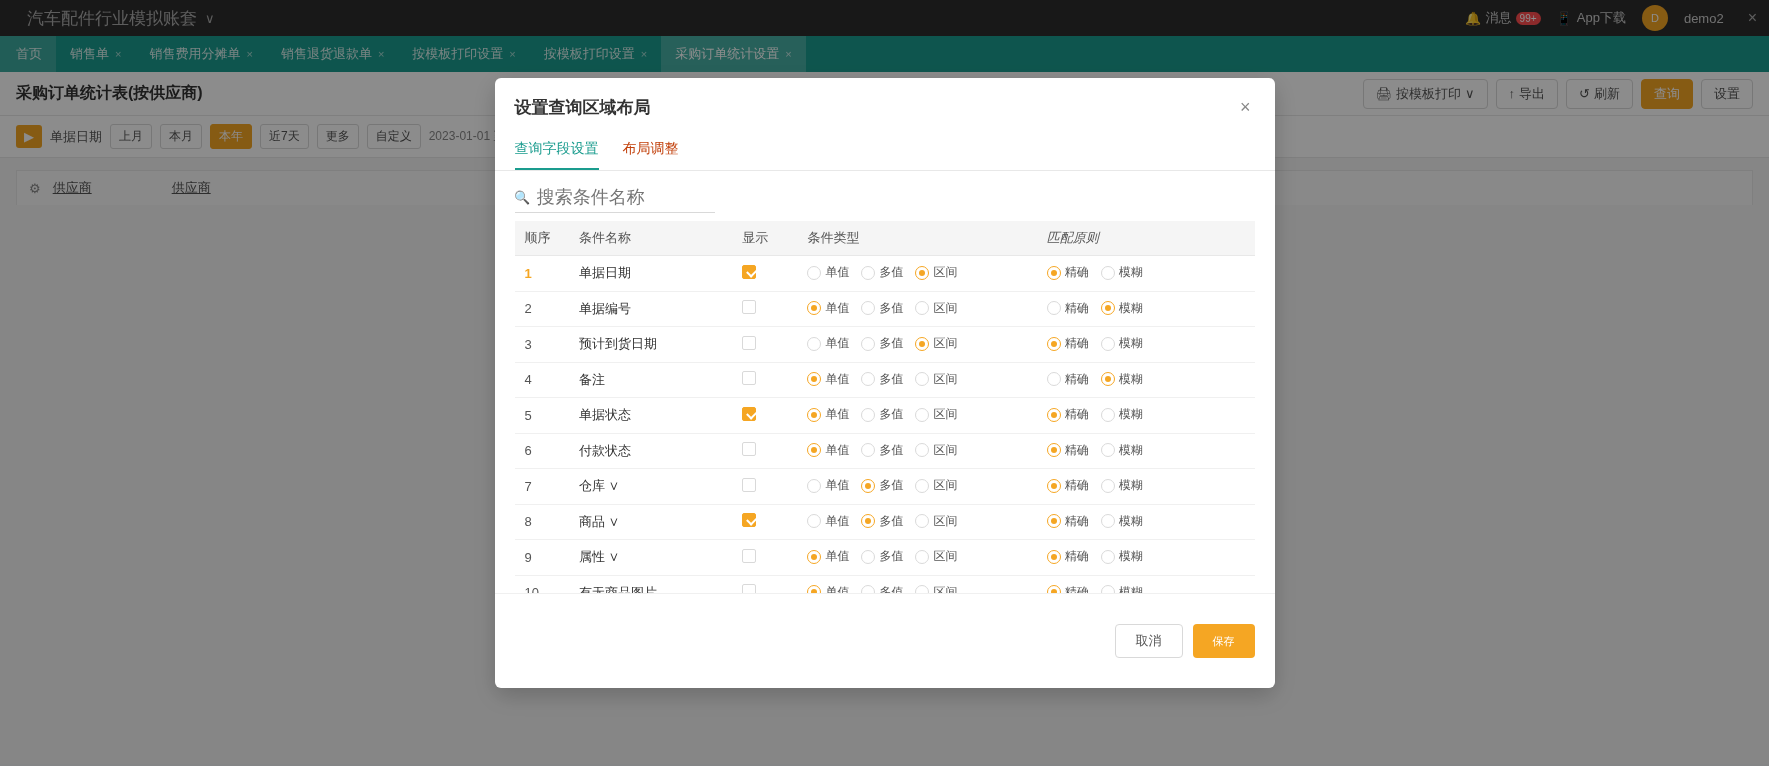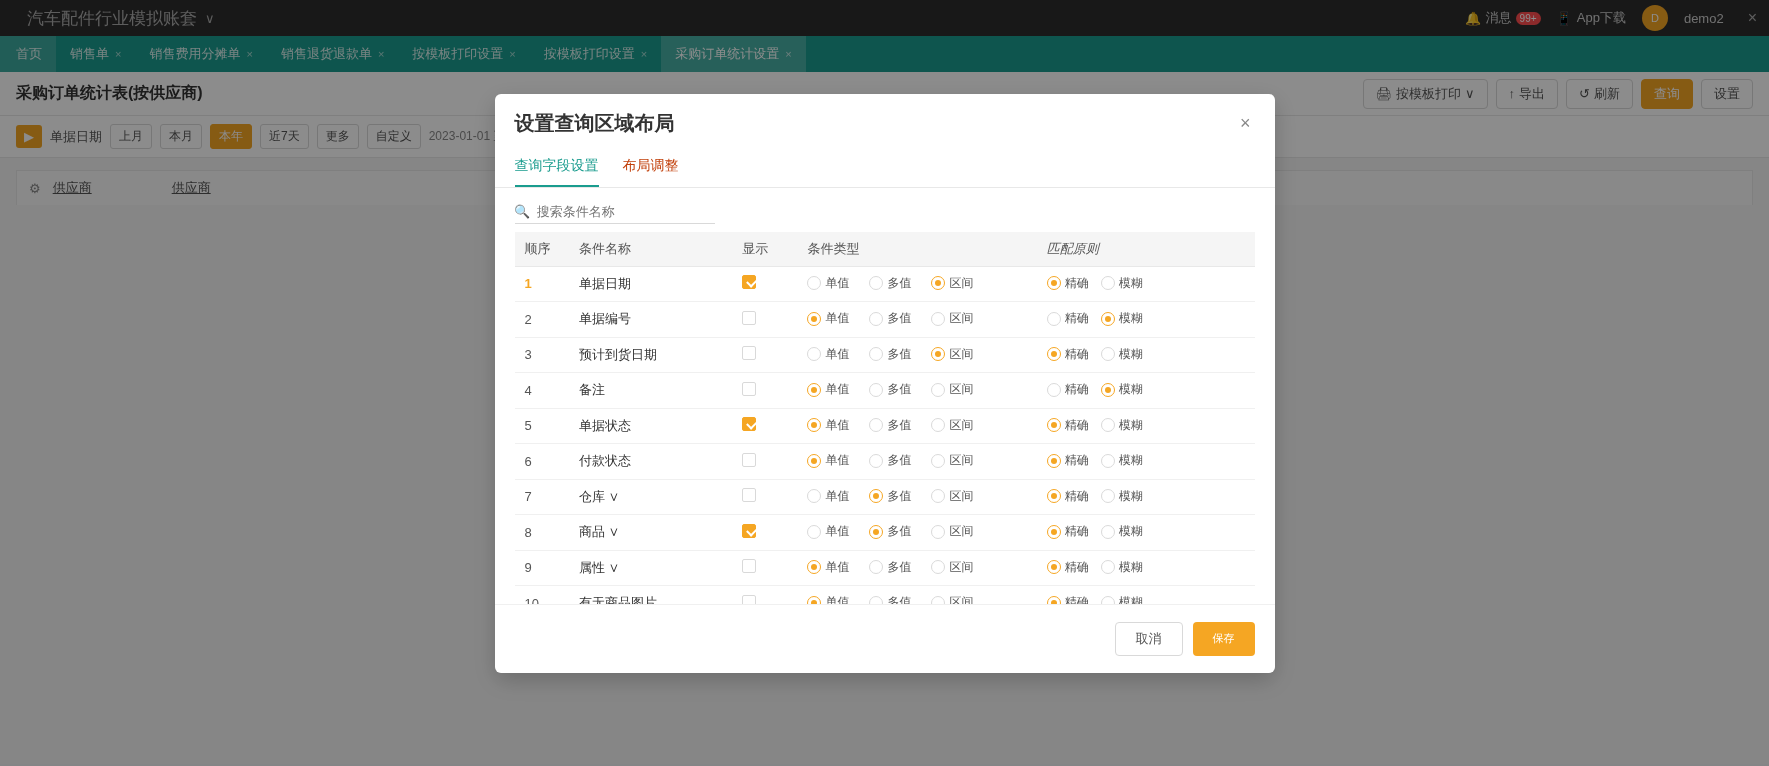--- a/index.html
+++ b/index.html
@@ -151,21 +151,21 @@
       display: flex;
       flex-direction: column;
     }
     .modal-header {
       padding: 16px 20px 0;
       display: flex;
       align-items: center;
       justify-content: space-between;
       border-bottom: 0;
     }
-    .modal-title { font-size: 20px; font-weight: bold; color: #333; }
+    .modal-title { font-size: 17px; font-weight: bold; color: #333; }
     .modal-close {
       cursor: pointer;
       color: #888;
       font-size: 18px;
       padding: 4px;
       line-height: 1;
     }
     .modal-tabs {
       display: flex;
       padding: 0 20px;
@@ -192,21 +192,21 @@
     .search-wrap {
       display: flex;
       align-items: center;
       border-bottom: 1px solid #d9d9d9;
       padding: 4px 0;
       width: 200px;
     }
     .search-wrap input {
       border: none;
       outline: none;
-      font-size: 13px;
+      font-size: 18px;
       color: #c2410c;
       width: 100%;
       background: transparent;
     }
     .search-icon-char { color: #aaa; margin-right: 6px; font-size: 13px; }
 
     
     .modal-table {
       flex: 1;
       overflow-y: auto;
@@ -251,21 +251,21 @@
       content: '';
       position: absolute;
       left: 2px; top: 0px;
       width: 8px; height: 5px;
       border-left: 2px solid white;
       border-bottom: 2px solid white;
       transform: rotate(-45deg) translateY(3px);
     }
 
     
-    .radio-group { display: inline-flex; align-items: center; gap: 20px; }
+    .radio-group { display: inline-flex; align-items: center; gap: 12px; }
     .radio-item { display: inline-flex; align-items: center; gap: 4px; cursor: pointer; }
     .radio-circle {
       width: 14px; height: 14px;
       border-radius: 50%;
       border: 1px solid #d9d9d9;
       background: white;
       position: relative;
       display: inline-block;
     }
     .radio-circle.selected {
@@ -279,21 +279,21 @@
       border-radius: 50%;
       background: #f5a623;
     }
     .radio-label { font-size: 12px; color: #555; }
 
     
     .match-group { display: inline-flex; align-items: center; gap: 12px; }
 
     
     .modal-footer {
-      padding: 17px 20px;
+      padding: 30px 20px;
       display: flex;
       justify-content: flex-end;
       gap: 10px;
       border-top: 1px solid #f0f0f0;
     }
     .btn-cancel {
       padding: 7px 20px;
       border: 1px solid #d9d9d9;
       border-radius: 4px;
       background: white;

